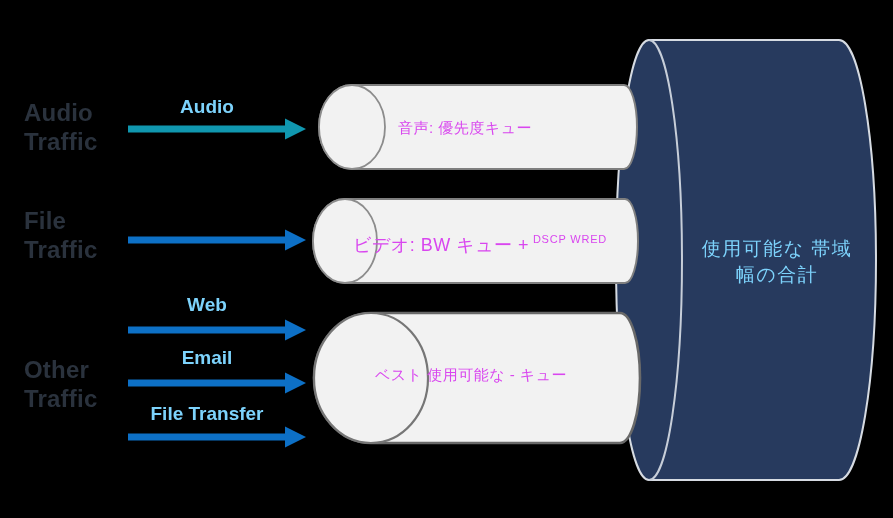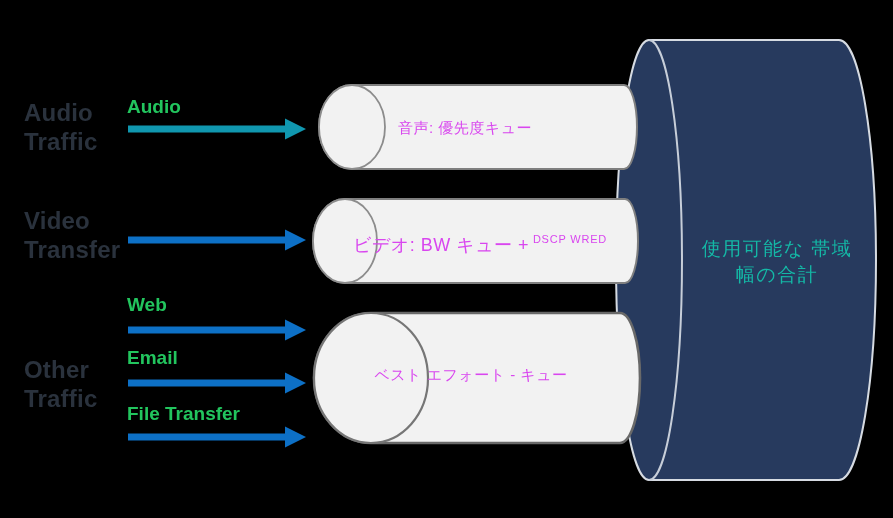--- a/index.html
+++ b/index.html
@@ -26,31 +26,31 @@
 
   .txt { position: absolute; z-index: 2; }
 
   .src-label {
     left: 24px; width: 116px;
     font-size: 24px; font-weight: bold;
     line-height: 29px; color: #2A323D;
     letter-spacing: 0.2px;
   }
   .arrow-label {
-    left: 127px; width: 160px; 
+    left: 127px; width: 160px; text-align: center;
     font-size: 19px; font-weight: 600;
-    color: #22c55e;
+    color: #7dd3fc;
   }
   .queue-label {
     color: #d946ef; text-align: center;
     letter-spacing: 0.5px; white-space: nowrap;
   }
   .bw-label {
     left: 682px; top: 236px; width: 190px;
-    text-align: center; color: #14b8a6;
+    text-align: center; color: #7dd3fc;
     font-size: 19px; line-height: 26px;
     letter-spacing: 1.5px; white-space: nowrap;
   }
 </style>
 </head>
 <body>
 
 <div id="canvas">
 
   <svg id="shapes" width="893" height="518" viewBox="0 0 893 518" xmlns="http://www.w3.org/2000/svg">
@@ -76,31 +76,31 @@
     </g>
 
     <path d="M 128,125.5 L 285,125.5 L 285,118.5 L 306,129 L 285,139.5 L 285,132.5 L 128,132.5 Z" fill="#1097AF"></path>
     <path d="M 128,236.5 L 285,236.5 L 285,229.5 L 306,240 L 285,250.5 L 285,243.5 L 128,243.5 Z" fill="#0D70C6"></path>
     <path d="M 128,326.5 L 285,326.5 L 285,319.5 L 306,330 L 285,340.5 L 285,333.5 L 128,333.5 Z" fill="#0D70C6"></path>
     <path d="M 128,379.5 L 285,379.5 L 285,372.5 L 306,383 L 285,393.5 L 285,386.5 L 128,386.5 Z" fill="#0D70C6"></path>
     <path d="M 128,433.5 L 285,433.5 L 285,426.5 L 306,437 L 285,447.5 L 285,440.5 L 128,440.5 Z" fill="#0D70C6"></path>
   </svg>
 
   <div class="txt src-label" style="top:98px">Audio Traffic</div>
-  <div class="txt src-label" style="top:206px">Video Transfer</div>
+  <div class="txt src-label" style="top:206px">File Traffic</div>
   <div class="txt src-label" style="top:355px">Other Traffic</div>
 
   <div class="txt arrow-label" style="top:96px">Audio</div>
   <div class="txt arrow-label" style="top:294px">Web</div>
   <div class="txt arrow-label" style="top:347px">Email</div>
   <div class="txt arrow-label" style="top:403px">File Transfer</div>
 
   <div class="txt queue-label" style="left:330px; top:119px; width:270px; font-size:15px">音声: 優先度キュー</div>
   <div class="txt queue-label" style="left:353px; top:233px; width:130px; font-size:18px">ビデオ: BW キュー +</div>
   <div class="txt queue-label" style="left:505px; top:233px; width:130px; font-size:11px; letter-spacing:0.8px">DSCP WRED</div>
-  <div class="txt queue-label" style="left:336px; top:366px; width:270px; font-size:15px">ベスト エフォート - キュー</div>
+  <div class="txt queue-label" style="left:336px; top:366px; width:270px; font-size:15px">ベスト 使用可能な - キュー</div>
 
   <div class="txt bw-label">
     <div>使用可能な 帯域</div>
     <div>幅の合計</div>
   </div>
 
 </div>
 
 </body></html>

